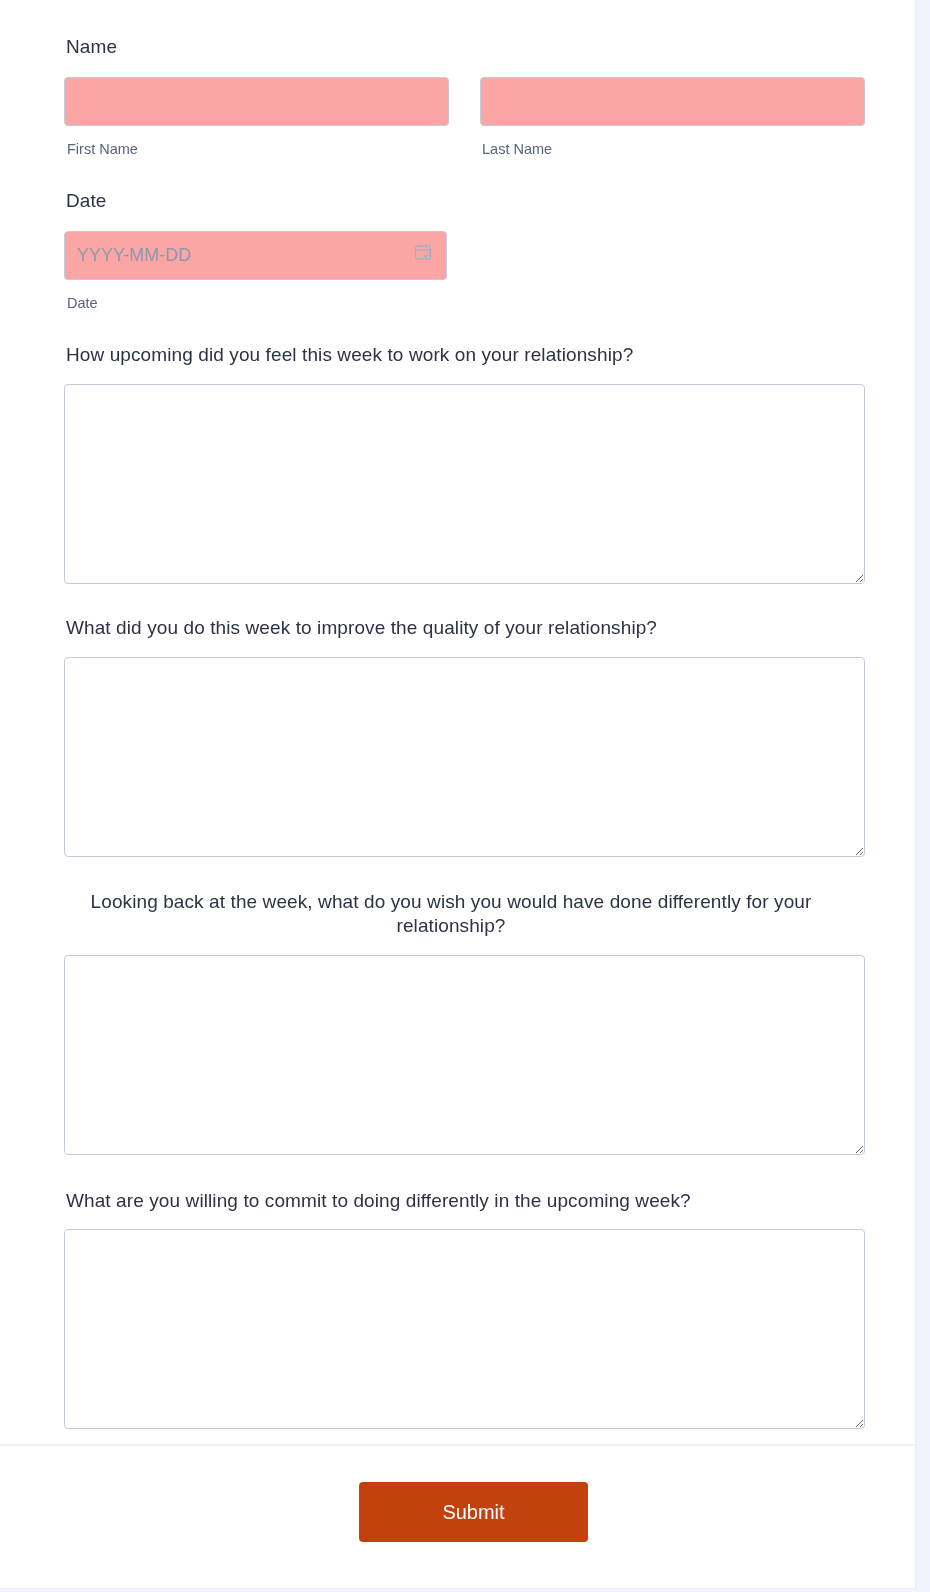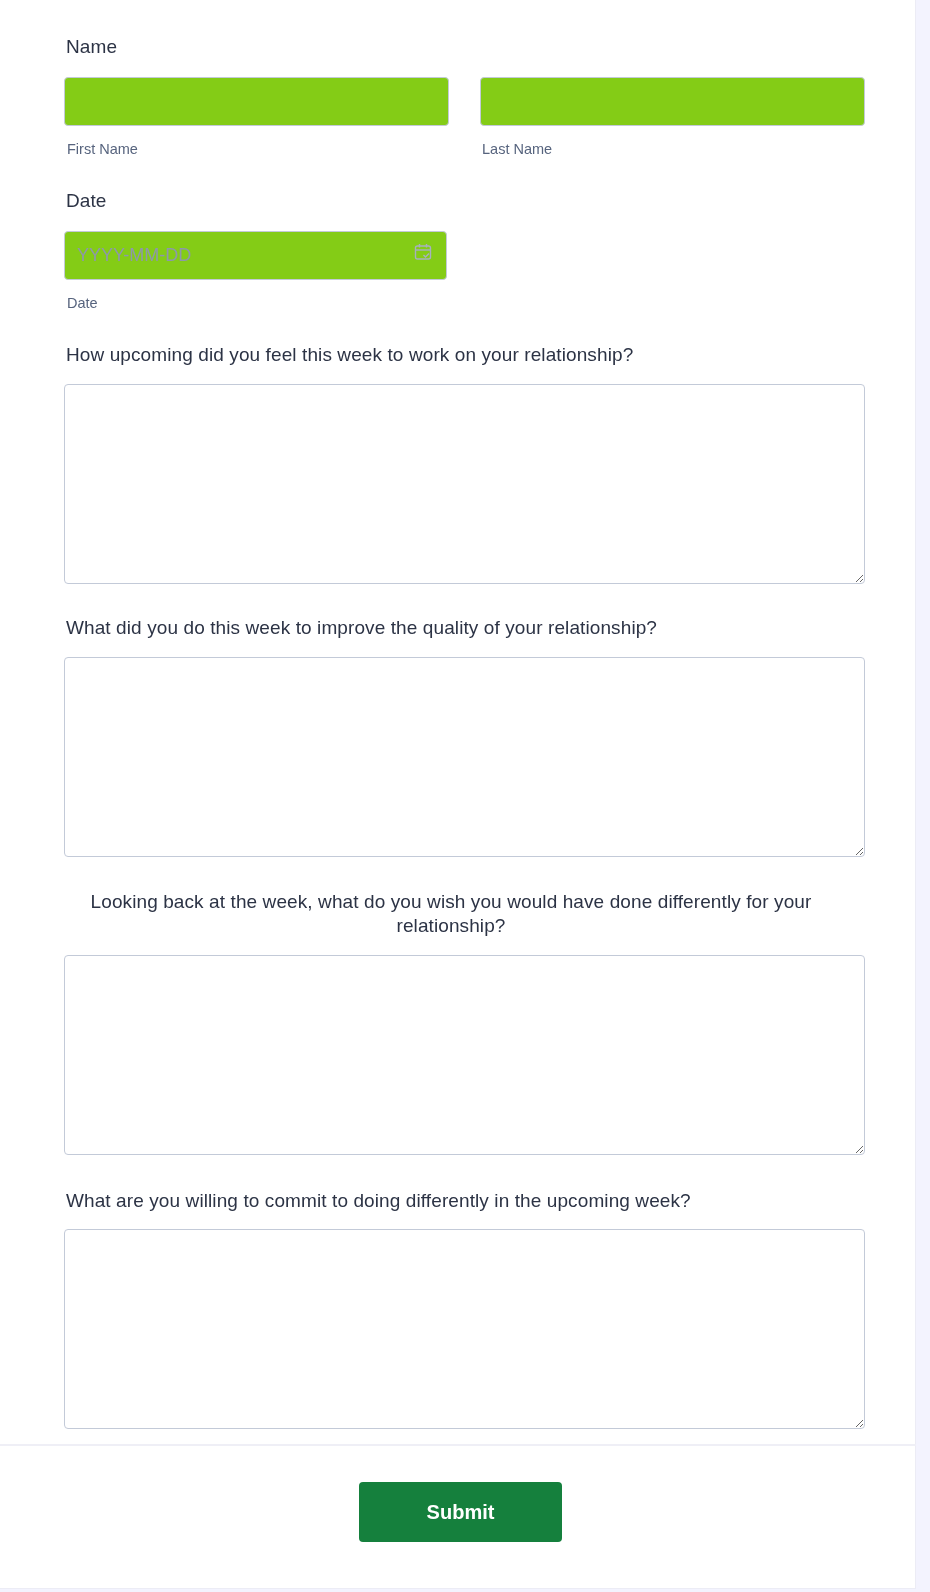--- a/index.html
+++ b/index.html
@@ -5,35 +5,35 @@
   * { box-sizing: border-box; margin: 0; padding: 0; }
   html, body { width: 930px; height: 1592px; background: #f3f3fe; overflow: hidden; }
   body { font-family: "Liberation Sans", "DejaVu Sans", sans-serif; color: #2c3345; position: relative; }
   .card {
     position: absolute; left: 0; top: 0; width: 916px; height: 1589px;
     background: #ffffff; border-right: 1px solid #ececf5; border-bottom: 1px solid #ececf5;
   }
   .label { position: absolute; left: 66px; font-size: 19px; color: #2c3345; font-weight: 500; letter-spacing: 0.1px; line-height: 24px; }
   .sublabel { position: absolute; font-size: 14.5px; color: #57647e; line-height: 18px; }
   .input {
-    position: absolute; height: 49px; border: 1px solid #c3cad8; border-radius: 4px; background: #84cc16;
+    position: absolute; height: 49px; border: 1px solid #c3cad8; border-radius: 4px; background: #fca5a5;
     font-family: "Liberation Sans", sans-serif; font-size: 18px; color: #2c3345; padding: 8px 12px; outline: none;
   }
   .input::placeholder { color: #8d98ab; }
   .date-icon { position: absolute; left: 413px; top: 242px; width: 20px; height: 20px; }
   .textarea {
     position: absolute; left: 64px; width: 801px; height: 200px;
     border: 1px solid #c3cad8; border-radius: 4px; background: #fff; resize: vertical;
     font-family: "Liberation Sans", sans-serif; font-size: 16px; padding: 10px 12px; outline: none;
   }
   .divider { position: absolute; left: 0; top: 1444px; width: 916px; height: 2px; background: #efeff6; }
   .submit {
-    position: absolute; left: 359px; top: 1482px; width: 203px; height: 60px;
-    background: #15803d; border: none; border-radius: 4px; color: #fff;
-    font-family: "Liberation Sans", sans-serif; font-size: 20px; font-weight: 700; cursor: pointer;
+    position: absolute; left: 359px; top: 1482px; width: 229px; height: 60px;
+    background: #c2410c; border: none; border-radius: 4px; color: #fff;
+    font-family: "Liberation Sans", sans-serif; font-size: 20px; font-weight: 400; cursor: pointer;
   }
 </style>
 </head>
 <body>
 
 <div class="card">
 
   <div class="label" style="top:35px;text-align:center;">Name</div>
   <input class="input" type="text" style="left: 64px; top: 77px; width: 385px;" value="">
   <input class="input" type="text" style="left: 480px; top: 77px; width: 385px;" value="">

